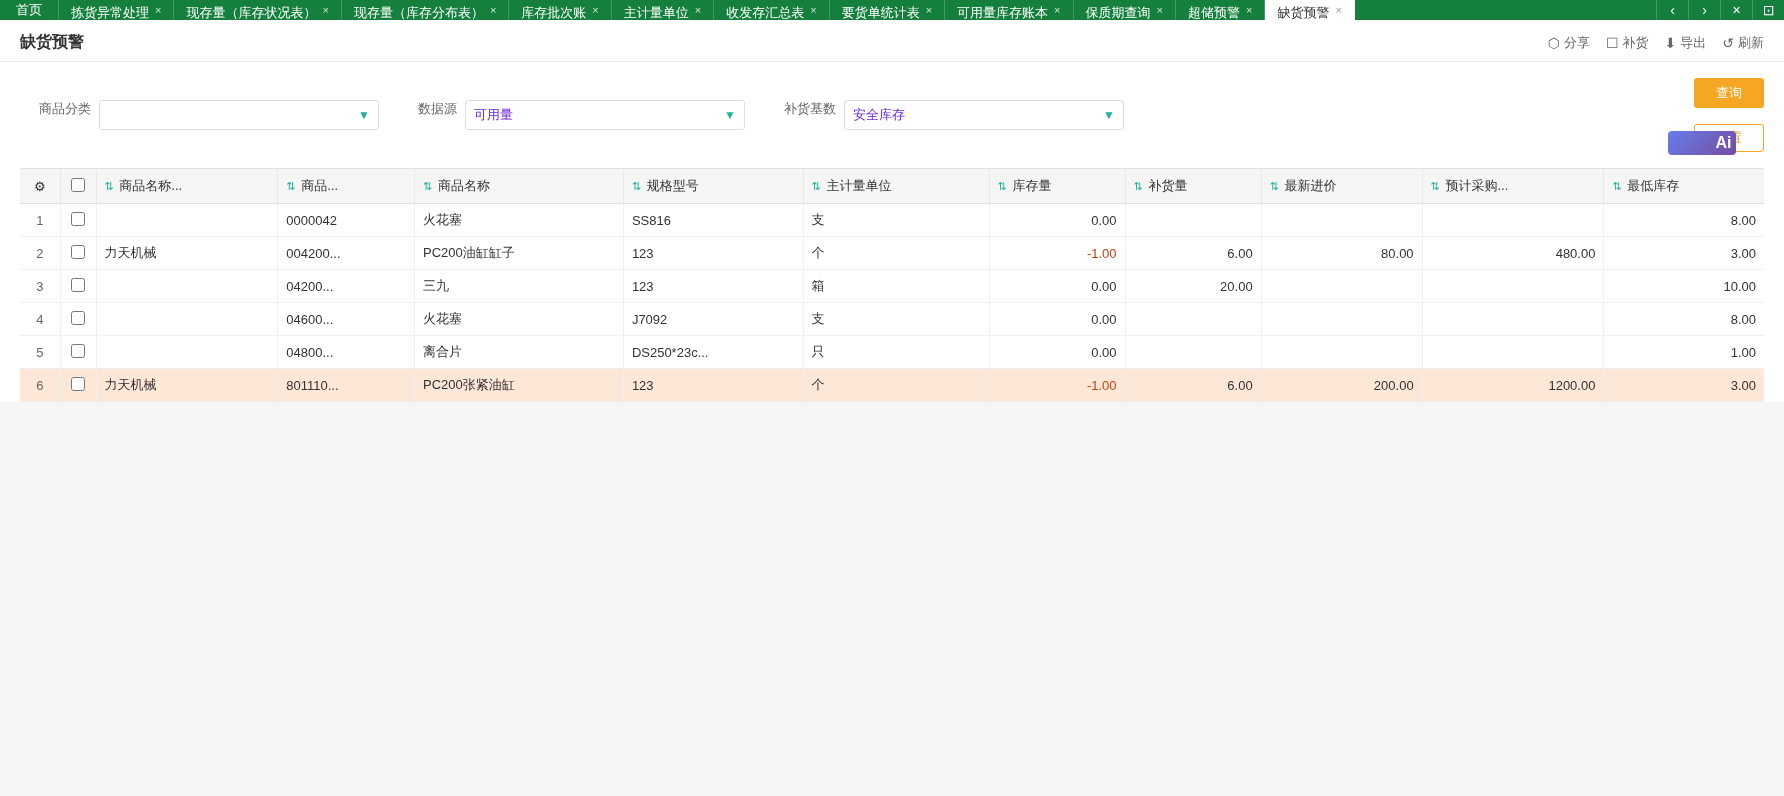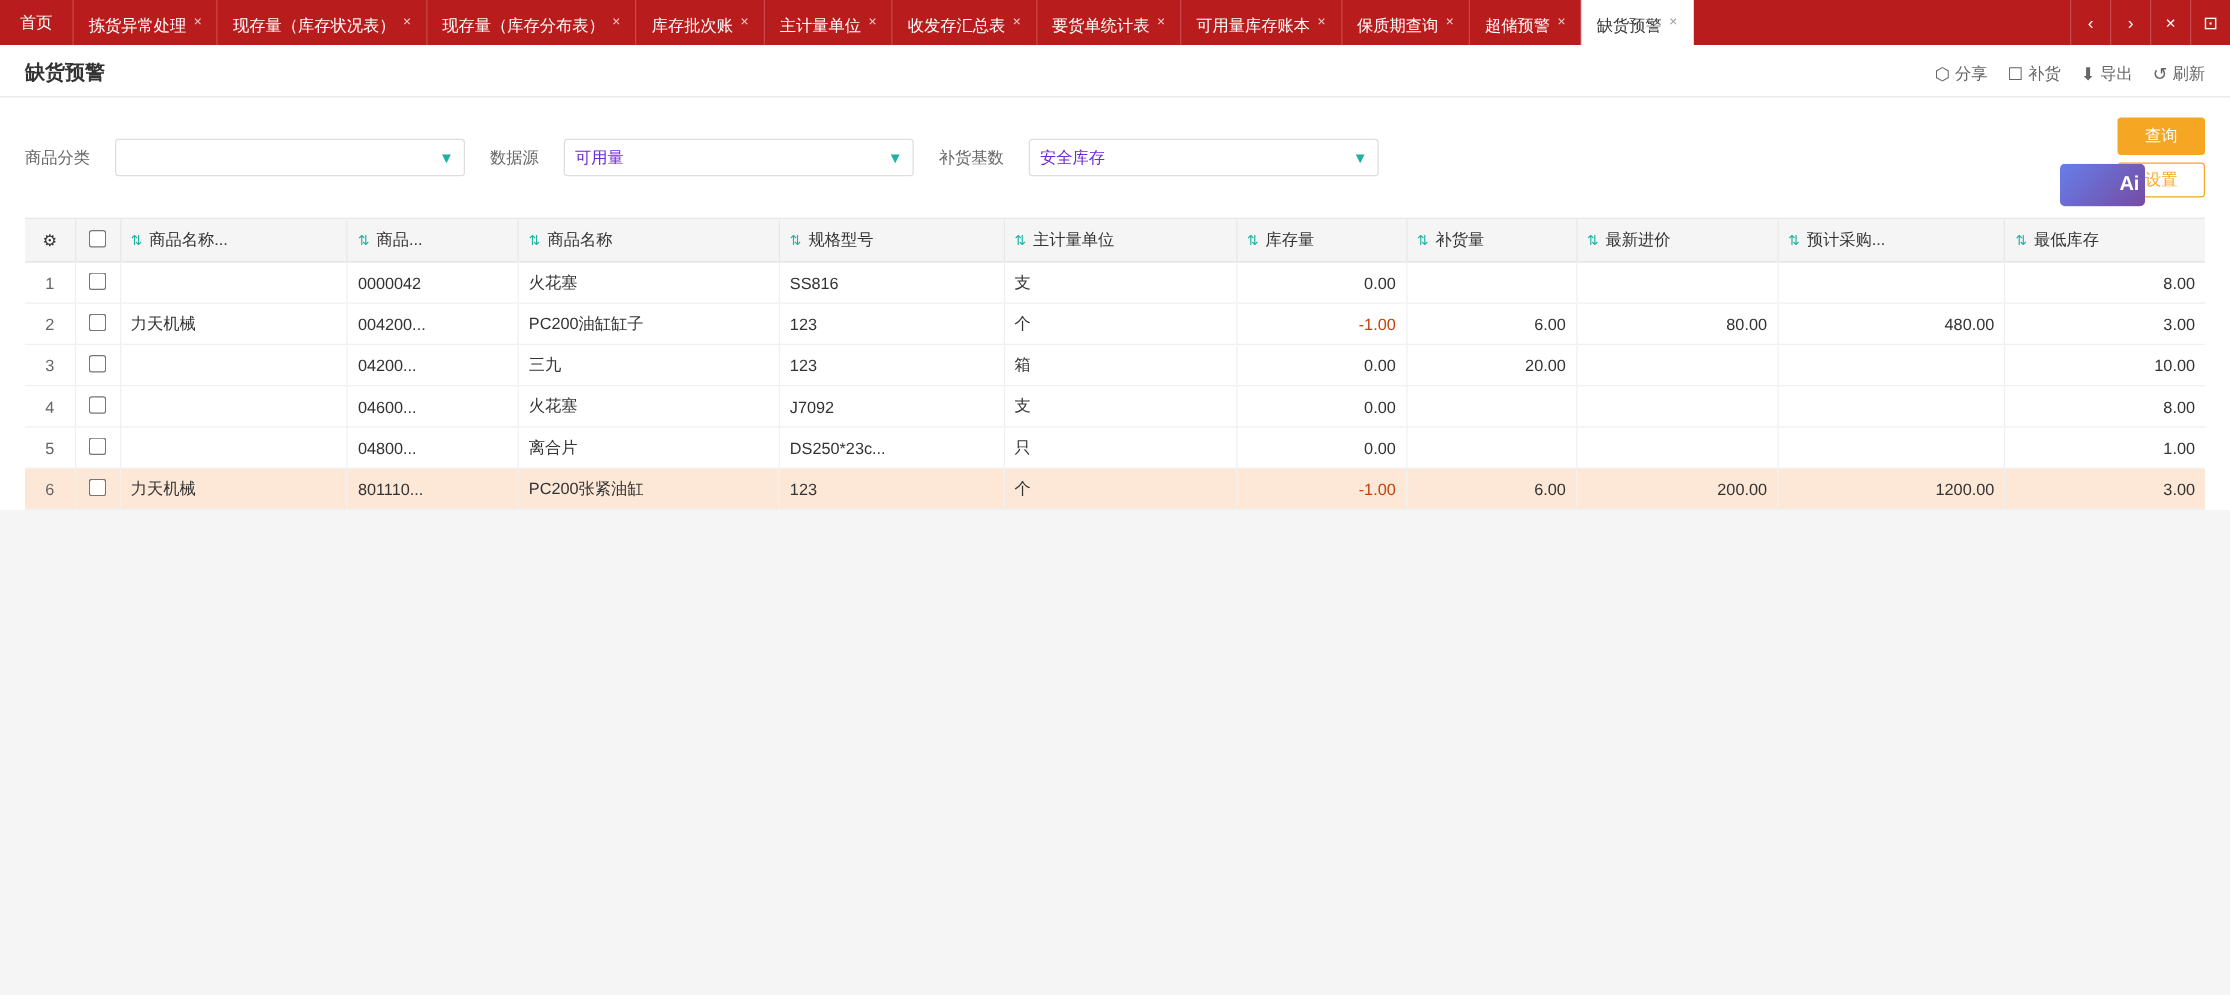--- a/index.html
+++ b/index.html
@@ -1,23 +1,23 @@
 <!DOCTYPE html>
 <html><head>
   <meta charset="utf-8">
   <style>
     * { box-sizing: border-box; margin: 0; padding: 0; font-family: 'Microsoft YaHei', Arial, sans-serif; font-size: 13px; }
     body { background: #f5f5f5; overflow-x: hidden; }
     
     
     .top-nav {
-      background: #b91c1c;
-      display: flex;
-      align-items: center;
-      height: 36px;
+      background: #15803d;
+      display: flex;
+      align-items: center;
+      height: 20px;
       padding: 0;
       overflow: hidden;
     }
     .nav-tab {
       display: flex;
       align-items: flex-start;
       height: 36px;
       padding: 12px 12px;
       color: #fff;
       white-space: nowrap;
@@ -104,22 +104,23 @@
     
     .filter-area {
       padding: 16px 20px;
       display: flex;
       align-items: center;
       gap: 20px;
       flex-wrap: wrap;
     }
     .filter-group {
       display: flex;
-      align-items: center;
-      gap: 20px;
+      align-items: flex-start;
+      gap: 8px;
+      margin-left: 19px;
     }
     .filter-label {
       color: #666;
       white-space: nowrap;
       font-size: 13px;
     }
     .filter-select {
       display: flex;
       align-items: center;
       border: 1px solid #ddd;
@@ -131,21 +132,21 @@
       justify-content: space-between;
       height: 30px;
     }
     .filter-select-wide { min-width: 280px; }
     .filter-select-value { color: #6d28d9; font-size: 13px; }
     .filter-select-arrow { color: #20b2a0; font-size: 12px; }
     .filter-actions {
       margin-left: auto;
       display: flex;
       flex-direction: column;
-      gap: 6px;
+      gap: 16px;
       align-items: flex-end;
     }
     .btn-query {
       background: #f5a623;
       color: #fff;
       border: none;
       border-radius: 3px;
       padding: 6px 20px;
       cursor: pointer;
       font-size: 13px;
@@ -214,27 +215,27 @@
       width: 14px;
       height: 14px;
       cursor: pointer;
       accent-color: #20b2a0;
     }
 
     
     .ai-badge-area {
       position: fixed;
       top: 131px;
-      right: 68px;
+      right: 48px;
       background: linear-gradient(135deg, #667eea, #764ba2);
       color: #fff;
       font-size: 16px;
       font-weight: bold;
       width: 68px;
-      height: 34px;
+      height: 24px;
       display: flex;
       align-items: center;
       justify-content: center;
       border-radius: 4px;
       cursor: pointer;
       z-index: 100;
       padding-left: 43px;
     }
   </style>
 </head>

